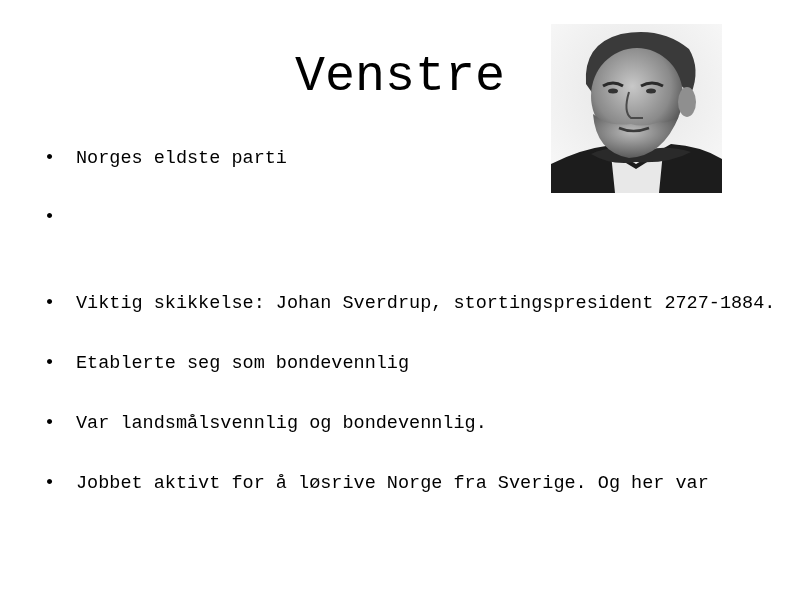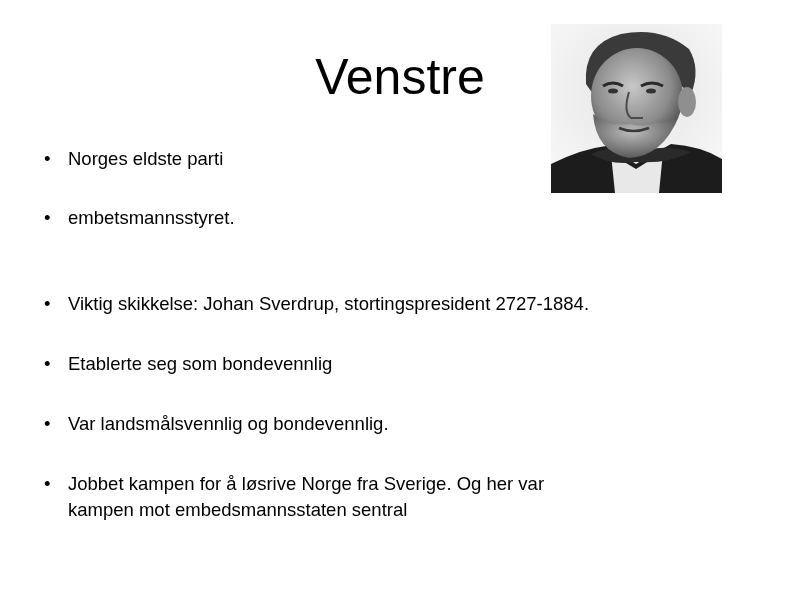--- a/index.html
+++ b/index.html
@@ -8,21 +8,21 @@
       width: 800px;
       height: 600px;
       background: #ffffff;
       overflow: hidden;
     }
     .slide {
       position: relative;
       width: 800px;
       height: 456px;
       background: #ffffff;
-      font-family: Liberation Sans, sans-serif;
+      font-family: Liberation Mono, monospace;
       color: #000000;
     }
     .title {
       position: absolute;
       left: 0;
       width: 800px;
       top: 48px;
       text-align: center;
       font-size: 50px;
       line-height: 58px;
@@ -54,21 +54,21 @@
       line-height: 26px;
     }
     .bullet .dot {
       position: absolute;
       left: 0;
       top: 0;
       width: 16px;
     }
     .bullet .text {
       display: block;
-      margin-left: 24px;
+      margin-left: 32px;
       white-space: nowrap;
     }
   </style>
 </head>
 <body>
 
 <div class="slide">
   <h1 class="title">Venstre</h1>
 
   <div class="portrait" title="Portrait of Johan Sverdrup">
@@ -114,33 +114,31 @@
     </svg>
   </div>
 
   <ul class="bullets">
     <li class="bullet" style="top:0px;">
       <span class="dot">•</span>
       <span class="text">Norges eldste parti</span>
     </li>
     <li class="bullet" style="top:59px;">
       <span class="dot">•</span>
-      <span class="text">embetsmannsstyret.</span>
     </li>
     <li class="bullet" style="top:145px;">
       <span class="dot">•</span>
       <span class="text">Viktig skikkelse: Johan Sverdrup, stortingspresident 2727-1884.</span>
     </li>
     <li class="bullet" style="top:205px;">
       <span class="dot">•</span>
       <span class="text">Etablerte seg som bondevennlig</span>
     </li>
     <li class="bullet" style="top:265px;">
       <span class="dot">•</span>
       <span class="text">Var landsmålsvennlig og bondevennlig.</span>
     </li>
     <li class="bullet" style="top:325px;">
       <span class="dot">•</span>
-      <span class="text">Jobbet kampen for å løsrive Norge fra Sverige. Og her var</span>
-      <span class="text">kampen mot embedsmannsstaten sentral</span>
+      <span class="text">Jobbet aktivt for å løsrive Norge fra Sverige. Og her var</span>
     </li>
   </ul>
 </div>
 
 </body></html>

